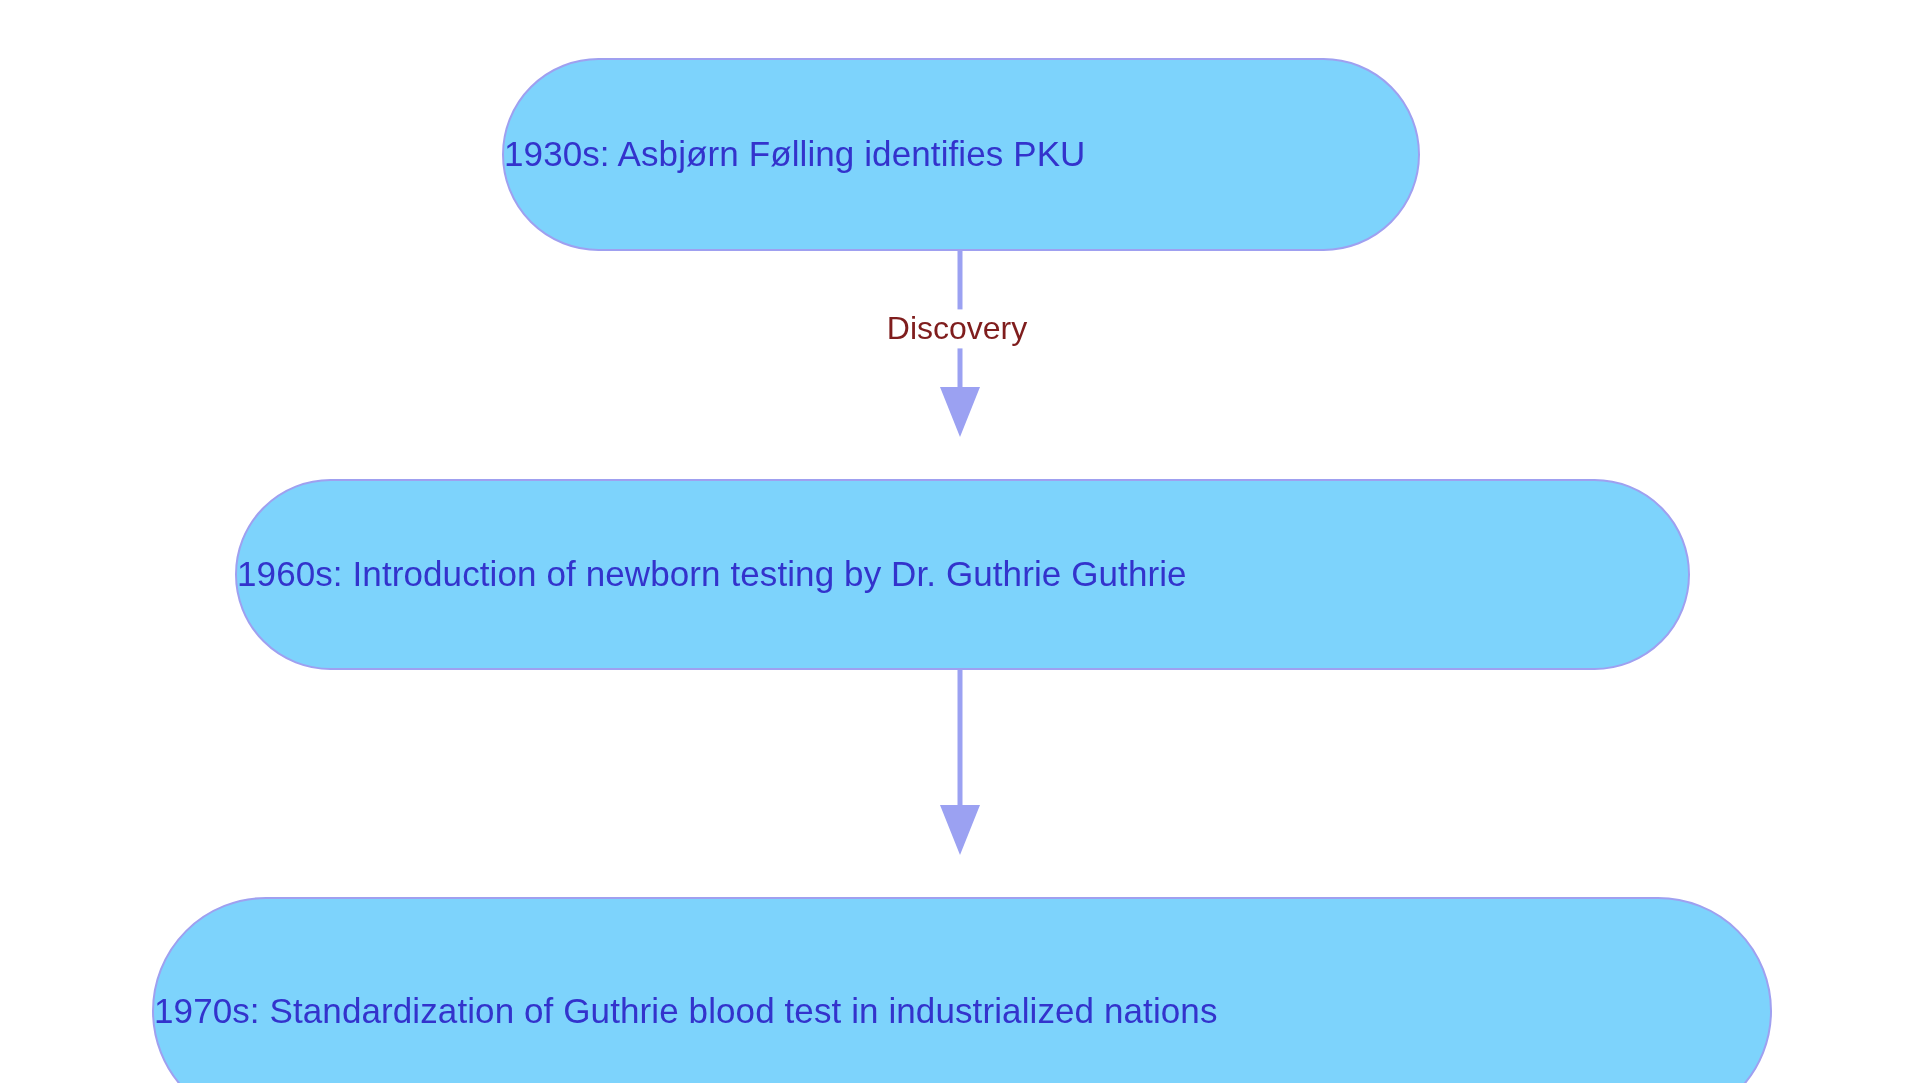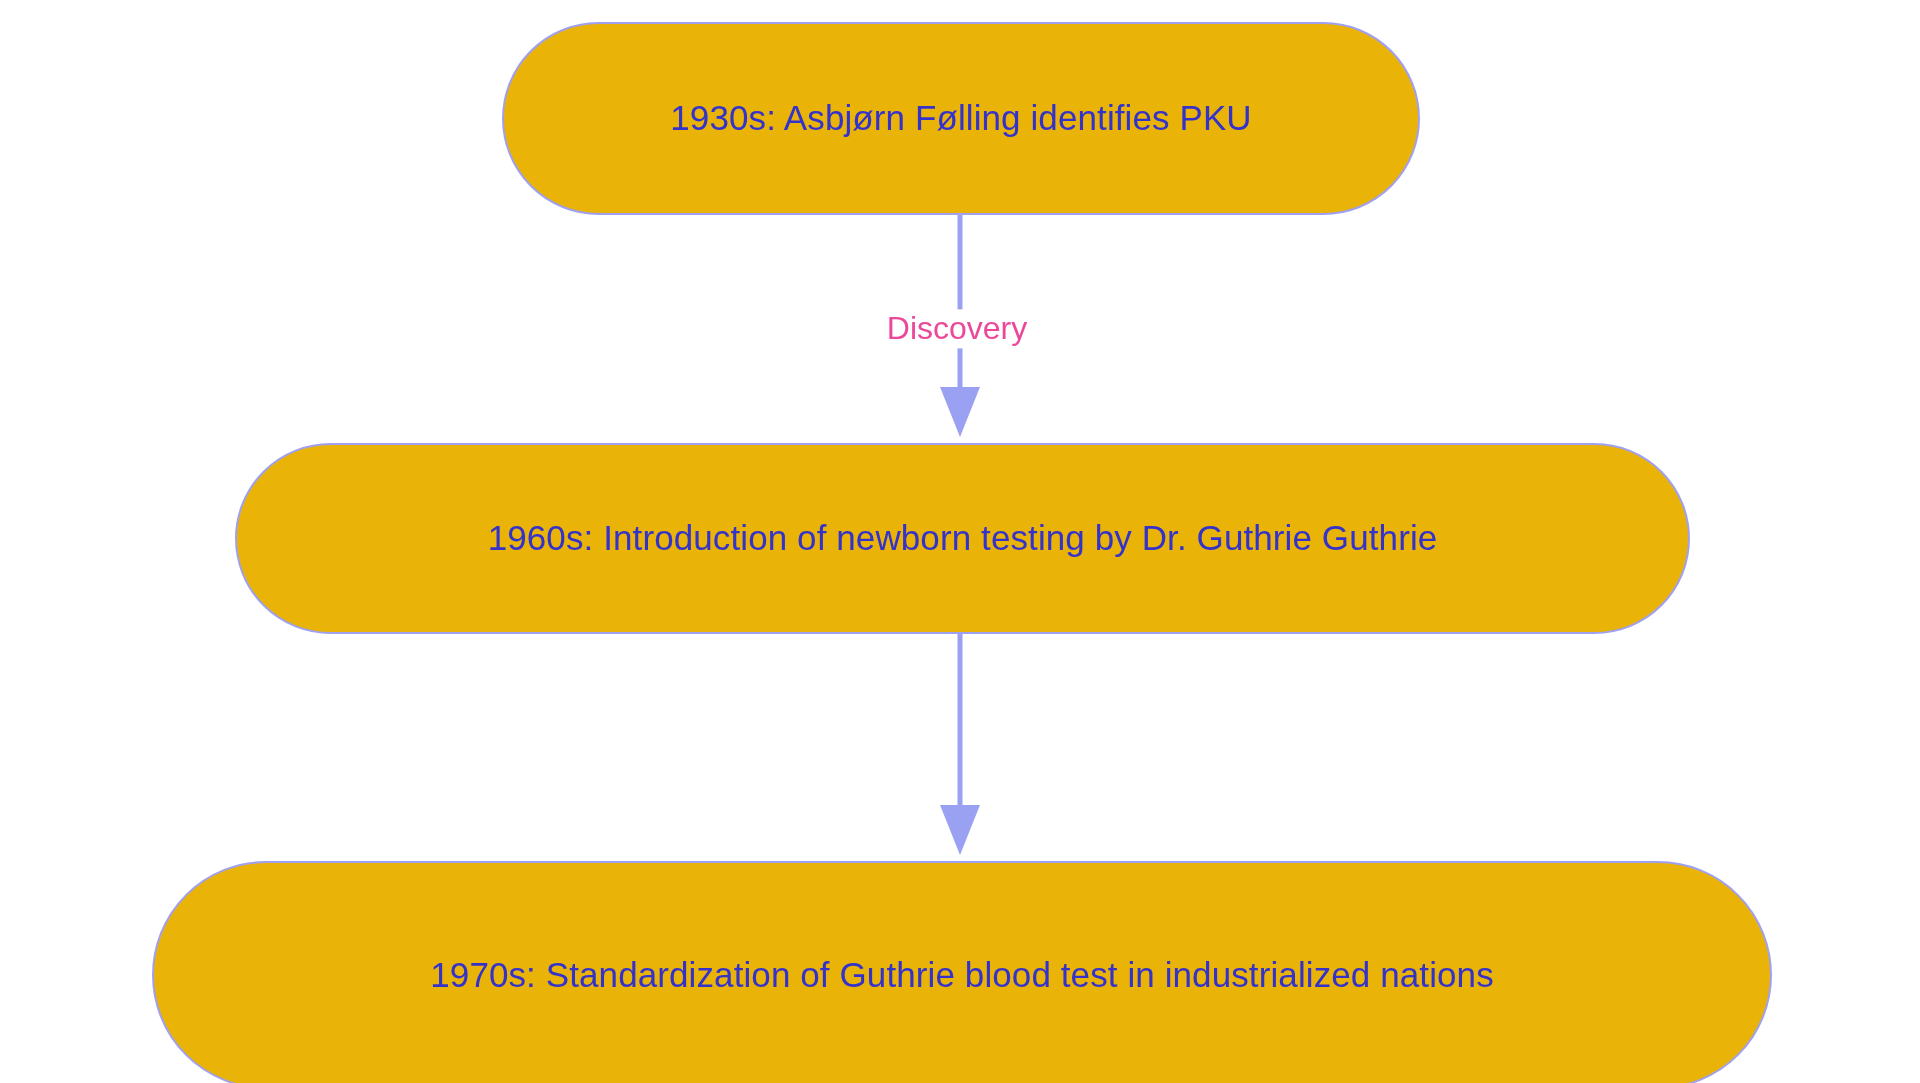--- a/index.html
+++ b/index.html
@@ -20,26 +20,27 @@
     height: 1083px;
     background: #ffffff;
   }
 
   
   .node {
     position: absolute;
     box-sizing: border-box;
     display: flex;
     align-items: center;
-    justify-content: center;
-    background: #eab308;
+    justify-content: flex-start;
+    background: #7dd3fc;
     border: 2px solid #9fa0f0;
     border-radius: 999px;
     color: #3333cc;
     white-space: nowrap;
+    margin-top: 36px;
   }
   .node-label {
     font-size: 35px;
     line-height: 1.1;
     color: #3333cc;
     letter-spacing: 0.1px;
     font-weight: 400;
   }
 
   #node-1 {
@@ -67,21 +68,21 @@
     left: 0;
     top: 0;
     width: 1920px;
     height: 1083px;
     pointer-events: none;
   }
   .edge-label {
     position: absolute;
     transform: translate(-50%, -50%);
     background: #ffffff;
-    color: #ec4899;
+    color: #7f1d1d;
     font-size: 32px;
     line-height: 1.1;
     padding: 2px 8px;
     white-space: nowrap;
     text-align: center;
   }
   #edge-label-1 {
     left: 957px;
     top: 329px;
   }

